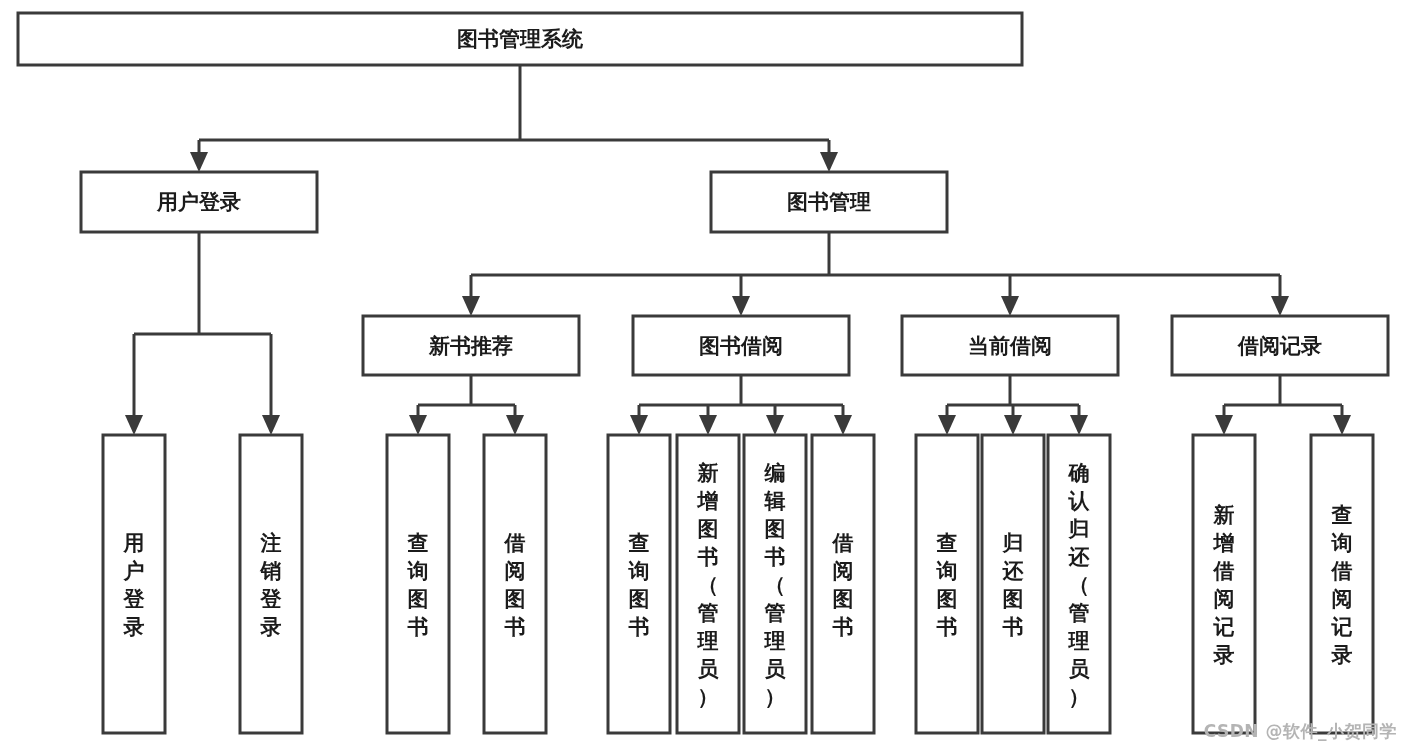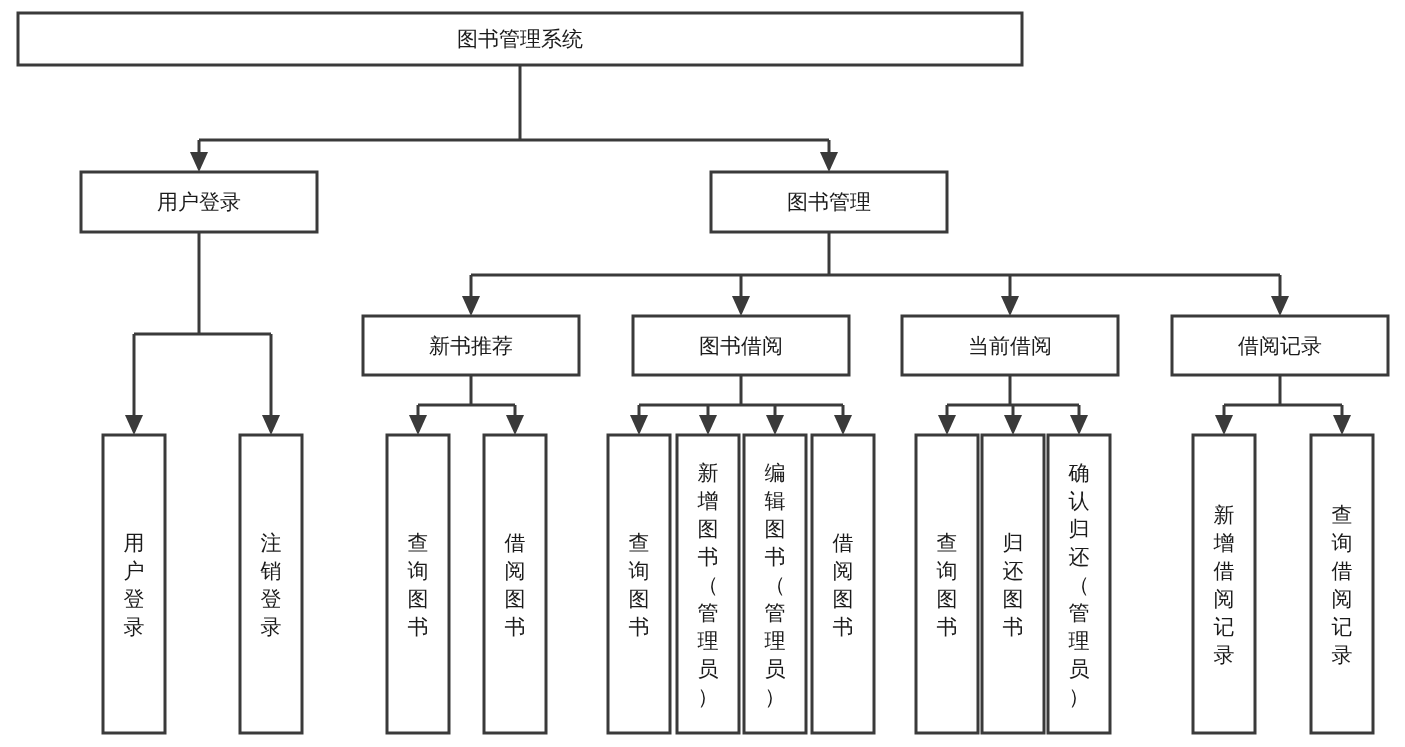--- a/index.html
+++ b/index.html
@@ -13,20 +13,21 @@
     height: 747px;
     font-family: "DejaVu Sans", "Liberation Sans", sans-serif;
     overflow: hidden;
     position: relative;
   }
   #diagram-root {
     position: relative;
     width: 1405px;
     height: 747px;
     background: #ffffff;
+    font-weight: bold;
   }
   svg.diagram-canvas {
     position: absolute;
     left: 0;
     top: 0;
     width: 1405px;
     height: 747px;
     display: block;
   }
   .node-box {
@@ -207,13 +208,14 @@
           <rect x="1193" y="435" width="62" height="298" class="node-box"></rect>
           <text x="1224" class="node-label-v"><tspan x="1224" y="521.84">新</tspan><tspan x="1224" y="549.84">增</tspan><tspan x="1224" y="577.84">借</tspan><tspan x="1224" y="605.84">阅</tspan><tspan x="1224" y="633.84">记</tspan><tspan x="1224" y="661.84">录</tspan></text>
         </g>
         <g>
           <rect x="1311" y="435" width="62" height="298" class="node-box"></rect>
           <text x="1342" class="node-label-v"><tspan x="1342" y="521.84">查</tspan><tspan x="1342" y="549.84">询</tspan><tspan x="1342" y="577.84">借</tspan><tspan x="1342" y="605.84">阅</tspan><tspan x="1342" y="633.84">记</tspan><tspan x="1342" y="661.84">录</tspan></text>
         </g>
       </g>
   </svg>
 
+  <div class="watermark">CSDN @软件_小贺同学</div>
 </div>
 
 </body></html>

